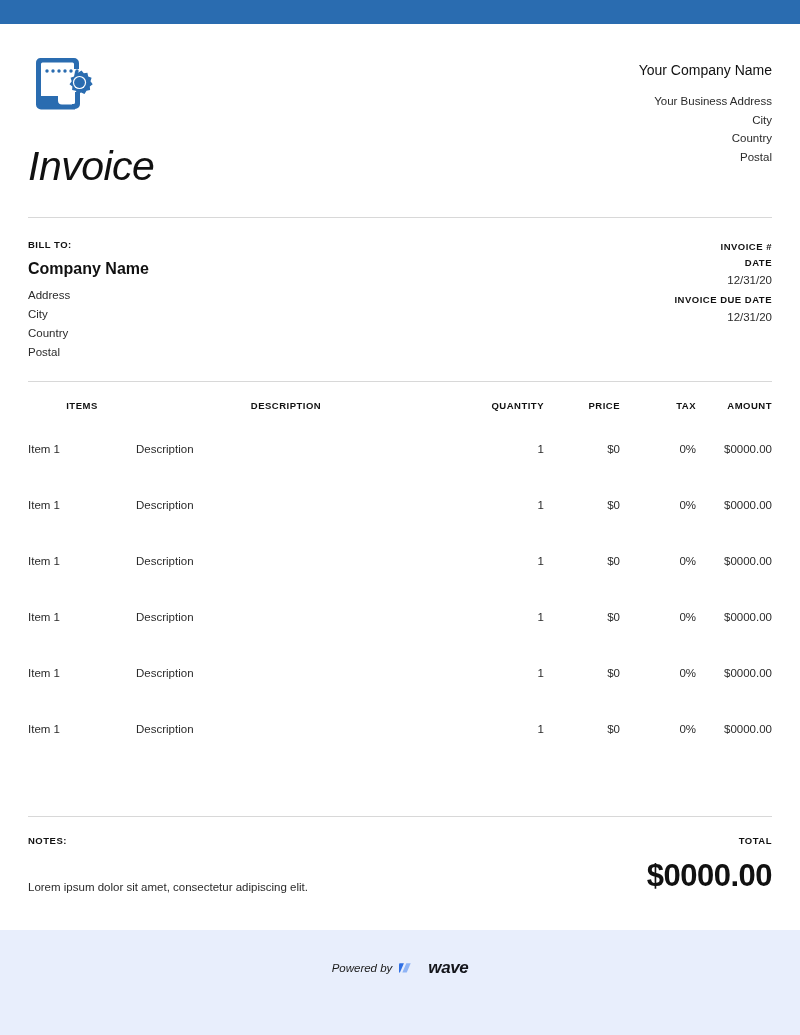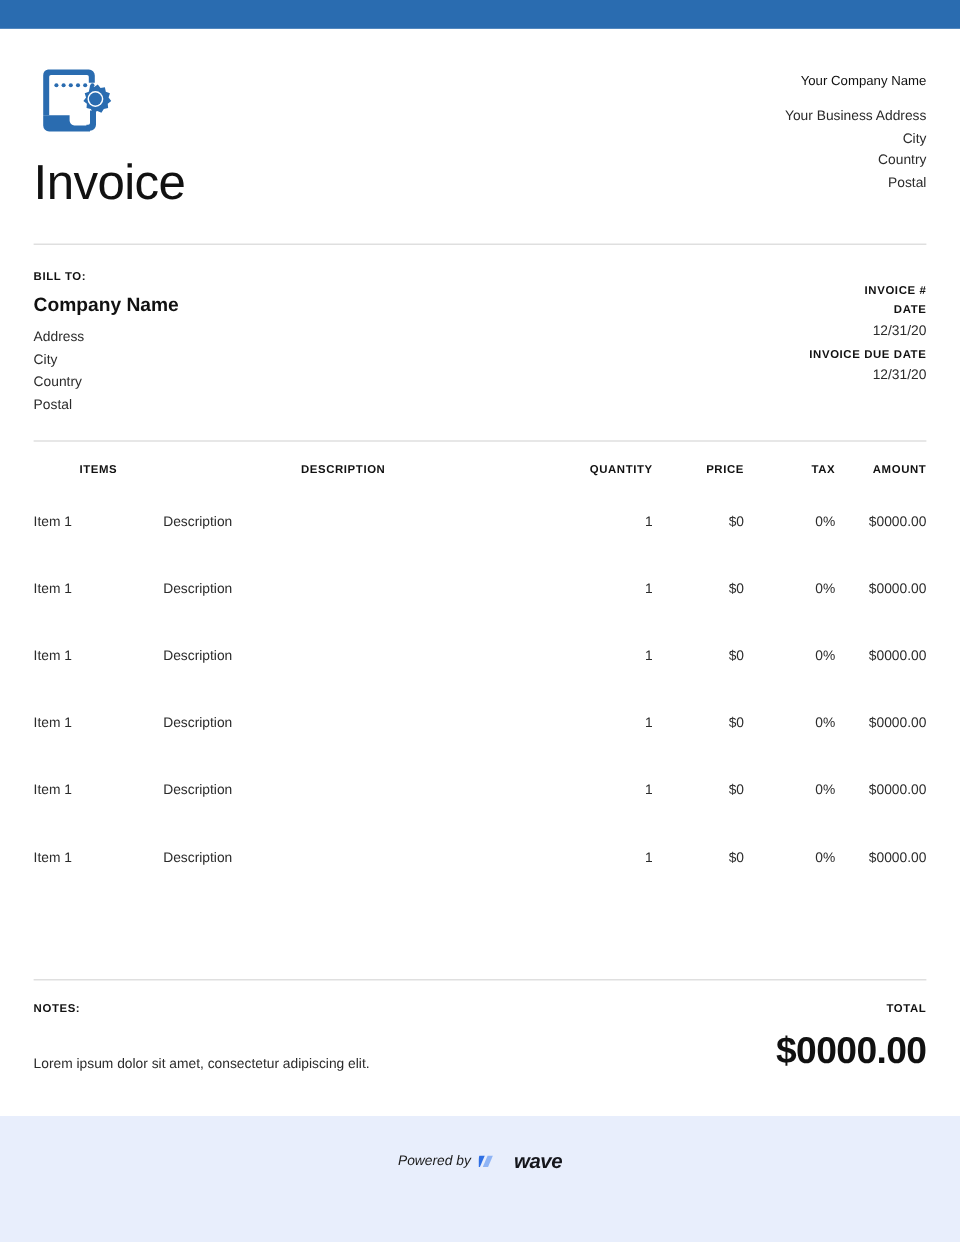--- a/index.html
+++ b/index.html
@@ -44,29 +44,30 @@
     align-items: flex-start;
     padding-top: 26px;
   }
   .brand-col { padding-top: 2px; }
   .logo-mark { width: 68px; height: 62px; display: block; }
   .invoice-word {
     font-size: 41px;
     font-weight: 400;
     letter-spacing: -0.5px;
     line-height: 1;
-    margin-top: 18px;
-    color: #111111;
+    margin-top: 32px;
+    color: #111111;
+    font-style: italic;
   }
   .company-col {
     text-align: right;
     padding-top: 12px;
   }
   .company-name {
-    font-size: 11px;
+    font-size: 14px;
     font-weight: 400;
     color: #111111;
     margin-bottom: 14px;
   }
   .company-addr-line {
     font-size: 11.5px;
     line-height: 18.5px;
     color: #2b2b2b;
   }
 
@@ -98,21 +99,21 @@
     font-weight: bold;
     color: #111111;
     margin-top: 10px;
     margin-bottom: 8px;
   }
   .billto-line {
     font-size: 11.5px;
     line-height: 19px;
     color: #2b2b2b;
   }
-  .meta-col { text-align: right; min-width: 200px; margin-top: 10px; }
+  .meta-col { text-align: right; min-width: 200px; }
   .meta-label {
     font-size: 9.5px;
     font-weight: bold;
     letter-spacing: 0.5px;
     color: #111111;
     text-transform: uppercase;
     line-height: 16px;
   }
   .meta-value {
     font-size: 11.5px;

